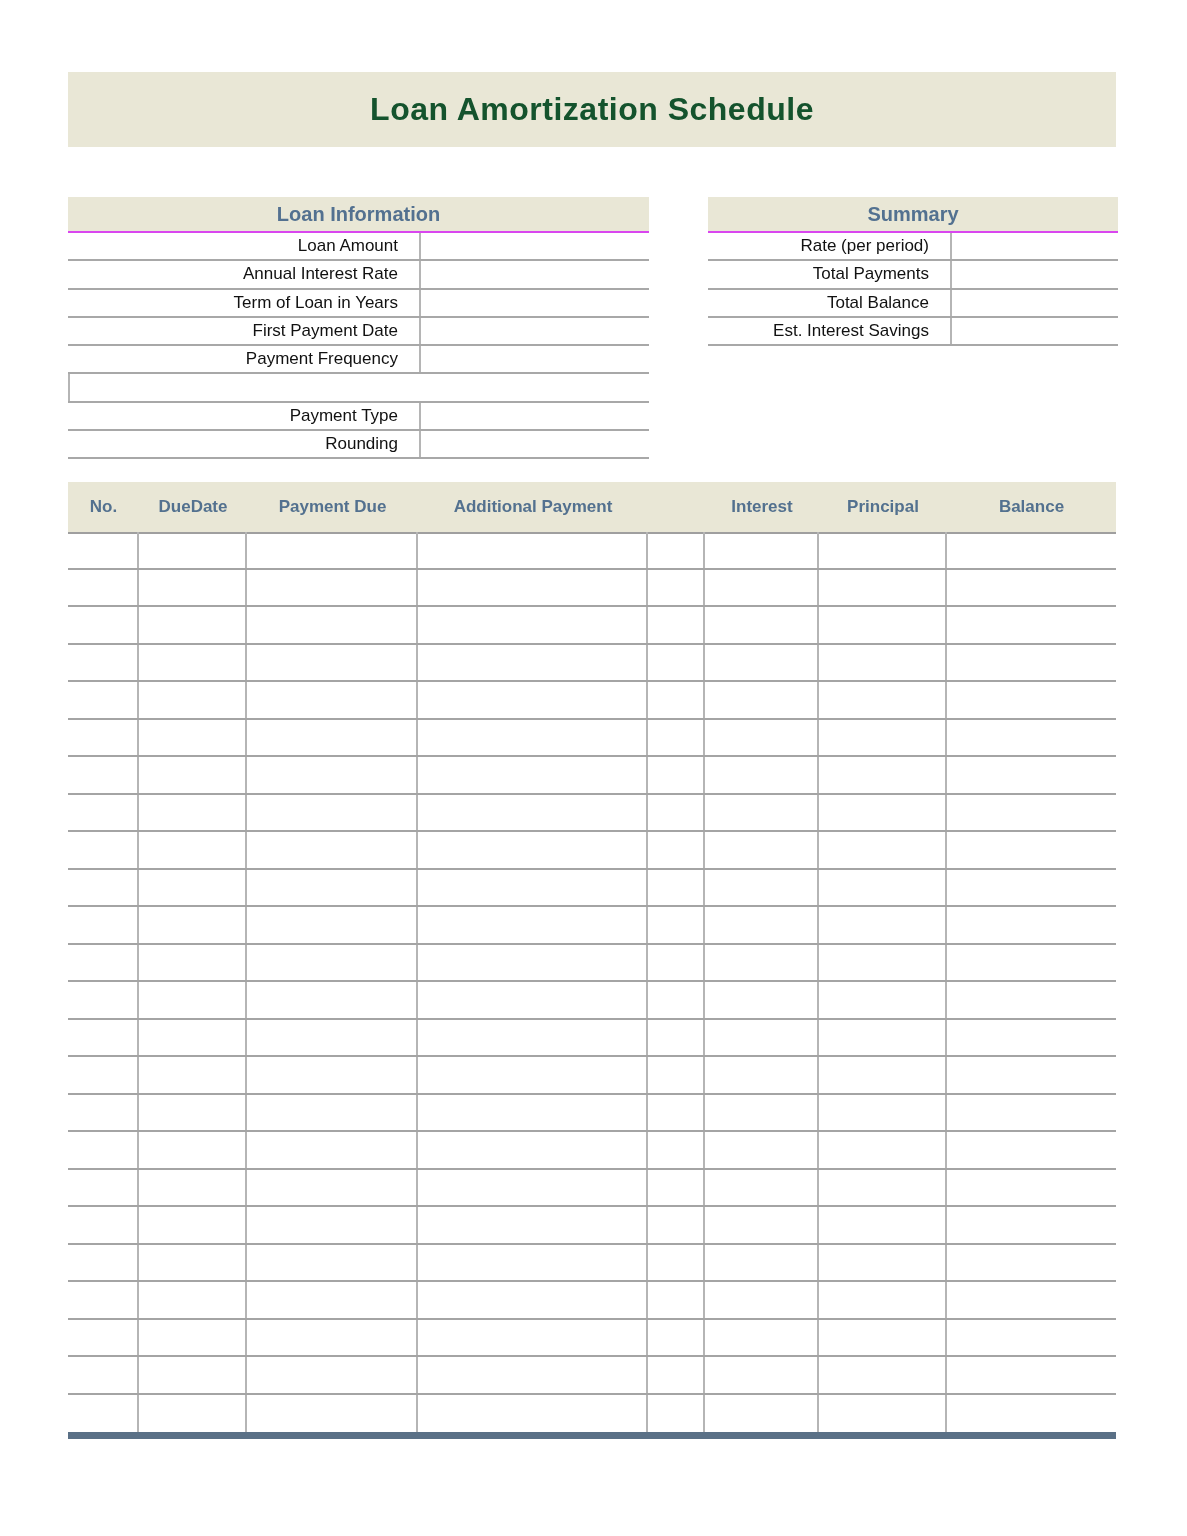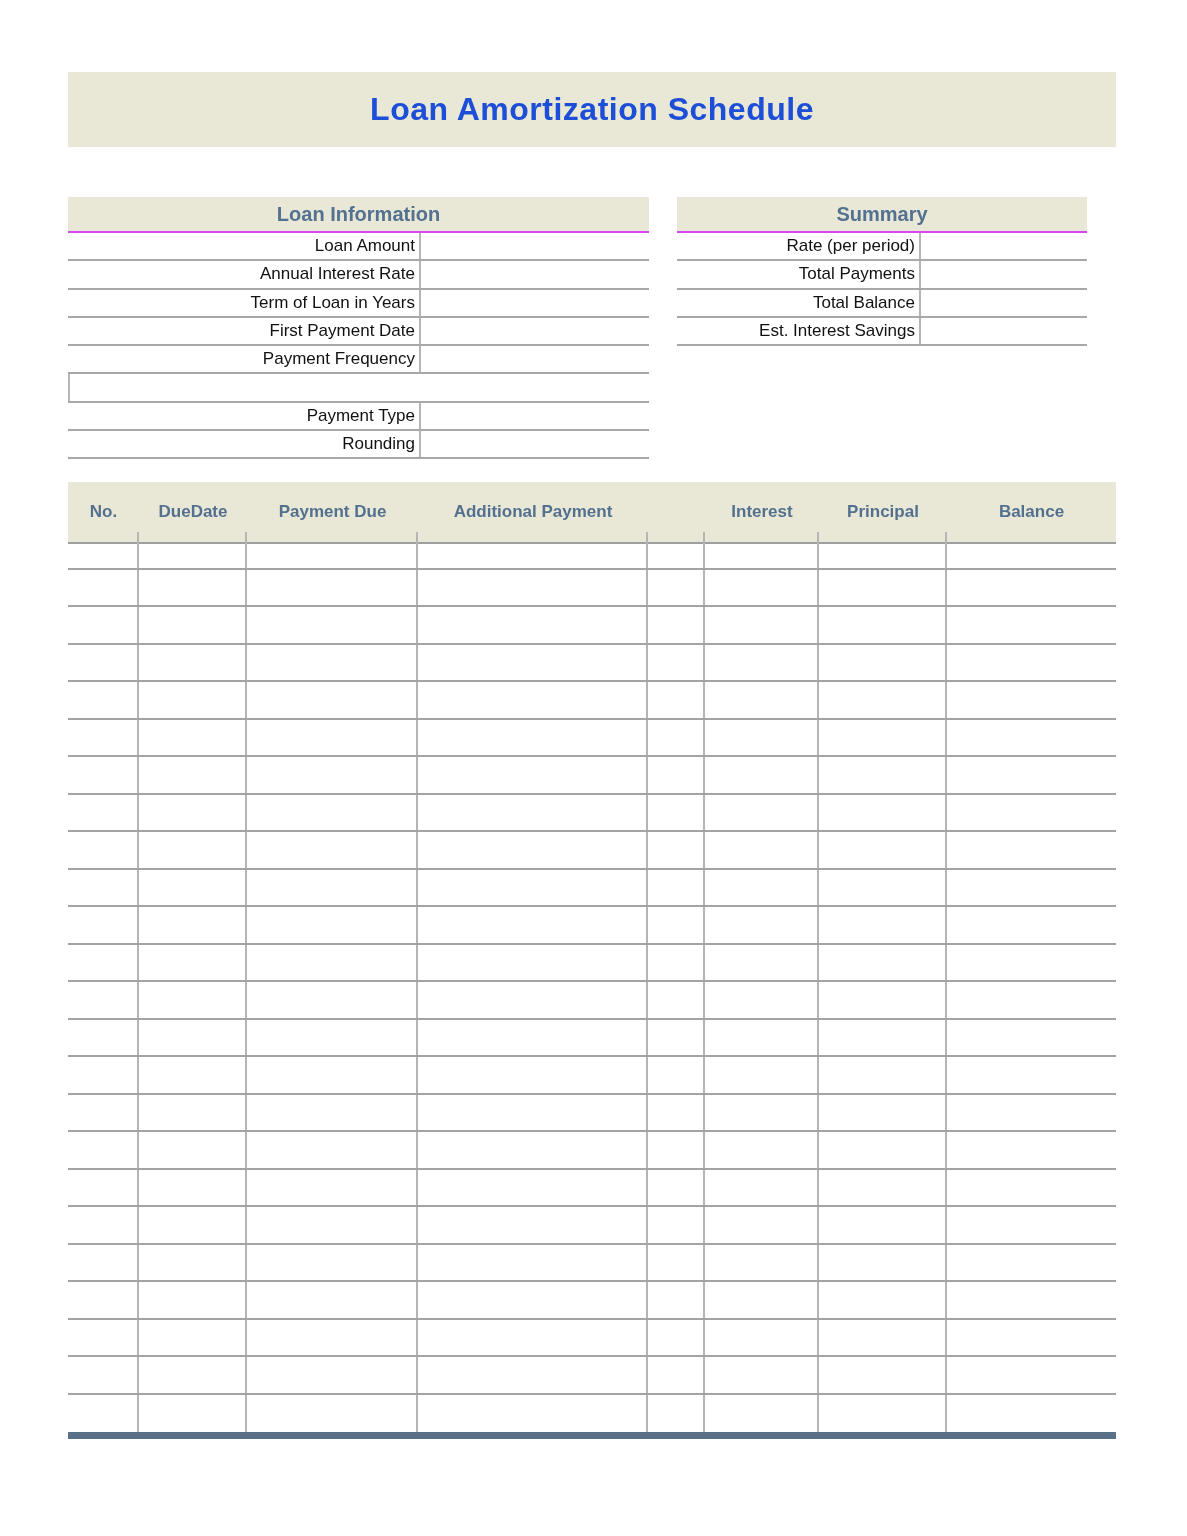--- a/index.html
+++ b/index.html
@@ -5,50 +5,50 @@
   html,body{margin:0;padding:0;background:#ffffff;}
   body{font-family:"Liberation Sans", sans-serif; color:#111;}
   .page{position:relative;width:1187px;height:1536px;background:#ffffff;overflow:hidden;}
 
   
   .band{background:#e9e7d6;}
   .title-band{
     position:absolute;left:68px;top:72px;width:1048px;height:75px;
     display:flex;align-items:center;justify-content:center;
   }
-  .title-band span{font-size:32px;font-weight:bold;color:#1d4ed8;letter-spacing:.5px;}
+  .title-band span{font-size:32px;font-weight:bold;color:#14532d;letter-spacing:.5px;}
 
   
   .section{position:absolute;top:197px;}
   .section .sec-head{
     height:36px;box-sizing:border-box;border-bottom:2px solid #d946ef;
     display:flex;align-items:center;justify-content:center;
     font-size:20px;font-weight:bold;color:#537190;
   }
   .loan-info{left:68px;width:581px;}
-  .summary{left:677px;width:410px;}
+  .summary{left:708px;width:410px;}
 
   .field-row{
     display:grid;height:28.3px;box-sizing:border-box;
     border-bottom:2px solid #a8a8a8;
   }
   .loan-info .field-row{grid-template-columns:351px 230px;}
   .summary  .field-row{grid-template-columns:242px 168px;}
   .field-label{
     display:flex;align-items:center;justify-content:flex-end;
-    padding-right:4px;font-size:17px;color:#111;white-space:nowrap;
+    padding-right:21px;font-size:17px;color:#111;white-space:nowrap;
   }
   .field-value{
     border-left:2px solid #b5b5b5;box-sizing:border-box;
     font-size:17px;display:flex;align-items:center;padding-left:5px;
   }
 
   
   .sched-head{
-    position:absolute;left:68px;top:482px;width:1048px;height:62px;
+    position:absolute;left:68px;top:482px;width:1048px;height:52px;
     box-sizing:border-box;border-bottom:2px solid #9f9f9f;background:#e9e7d6;
     display:grid;grid-template-columns:71px 108px 171px 230px 57px 114px 128px 169px;
   }
   .sched-head .hcell{
     display:flex;align-items:center;justify-content:center;
     font-size:17px;font-weight:bold;color:#53718f;white-space:nowrap;
   }
   .sched-body{position:absolute;left:68px;top:532px;width:1048px;height:900px;}
   .sched-row{
     display:grid;grid-template-columns:71px 108px 171px 230px 57px 114px 128px 169px;

